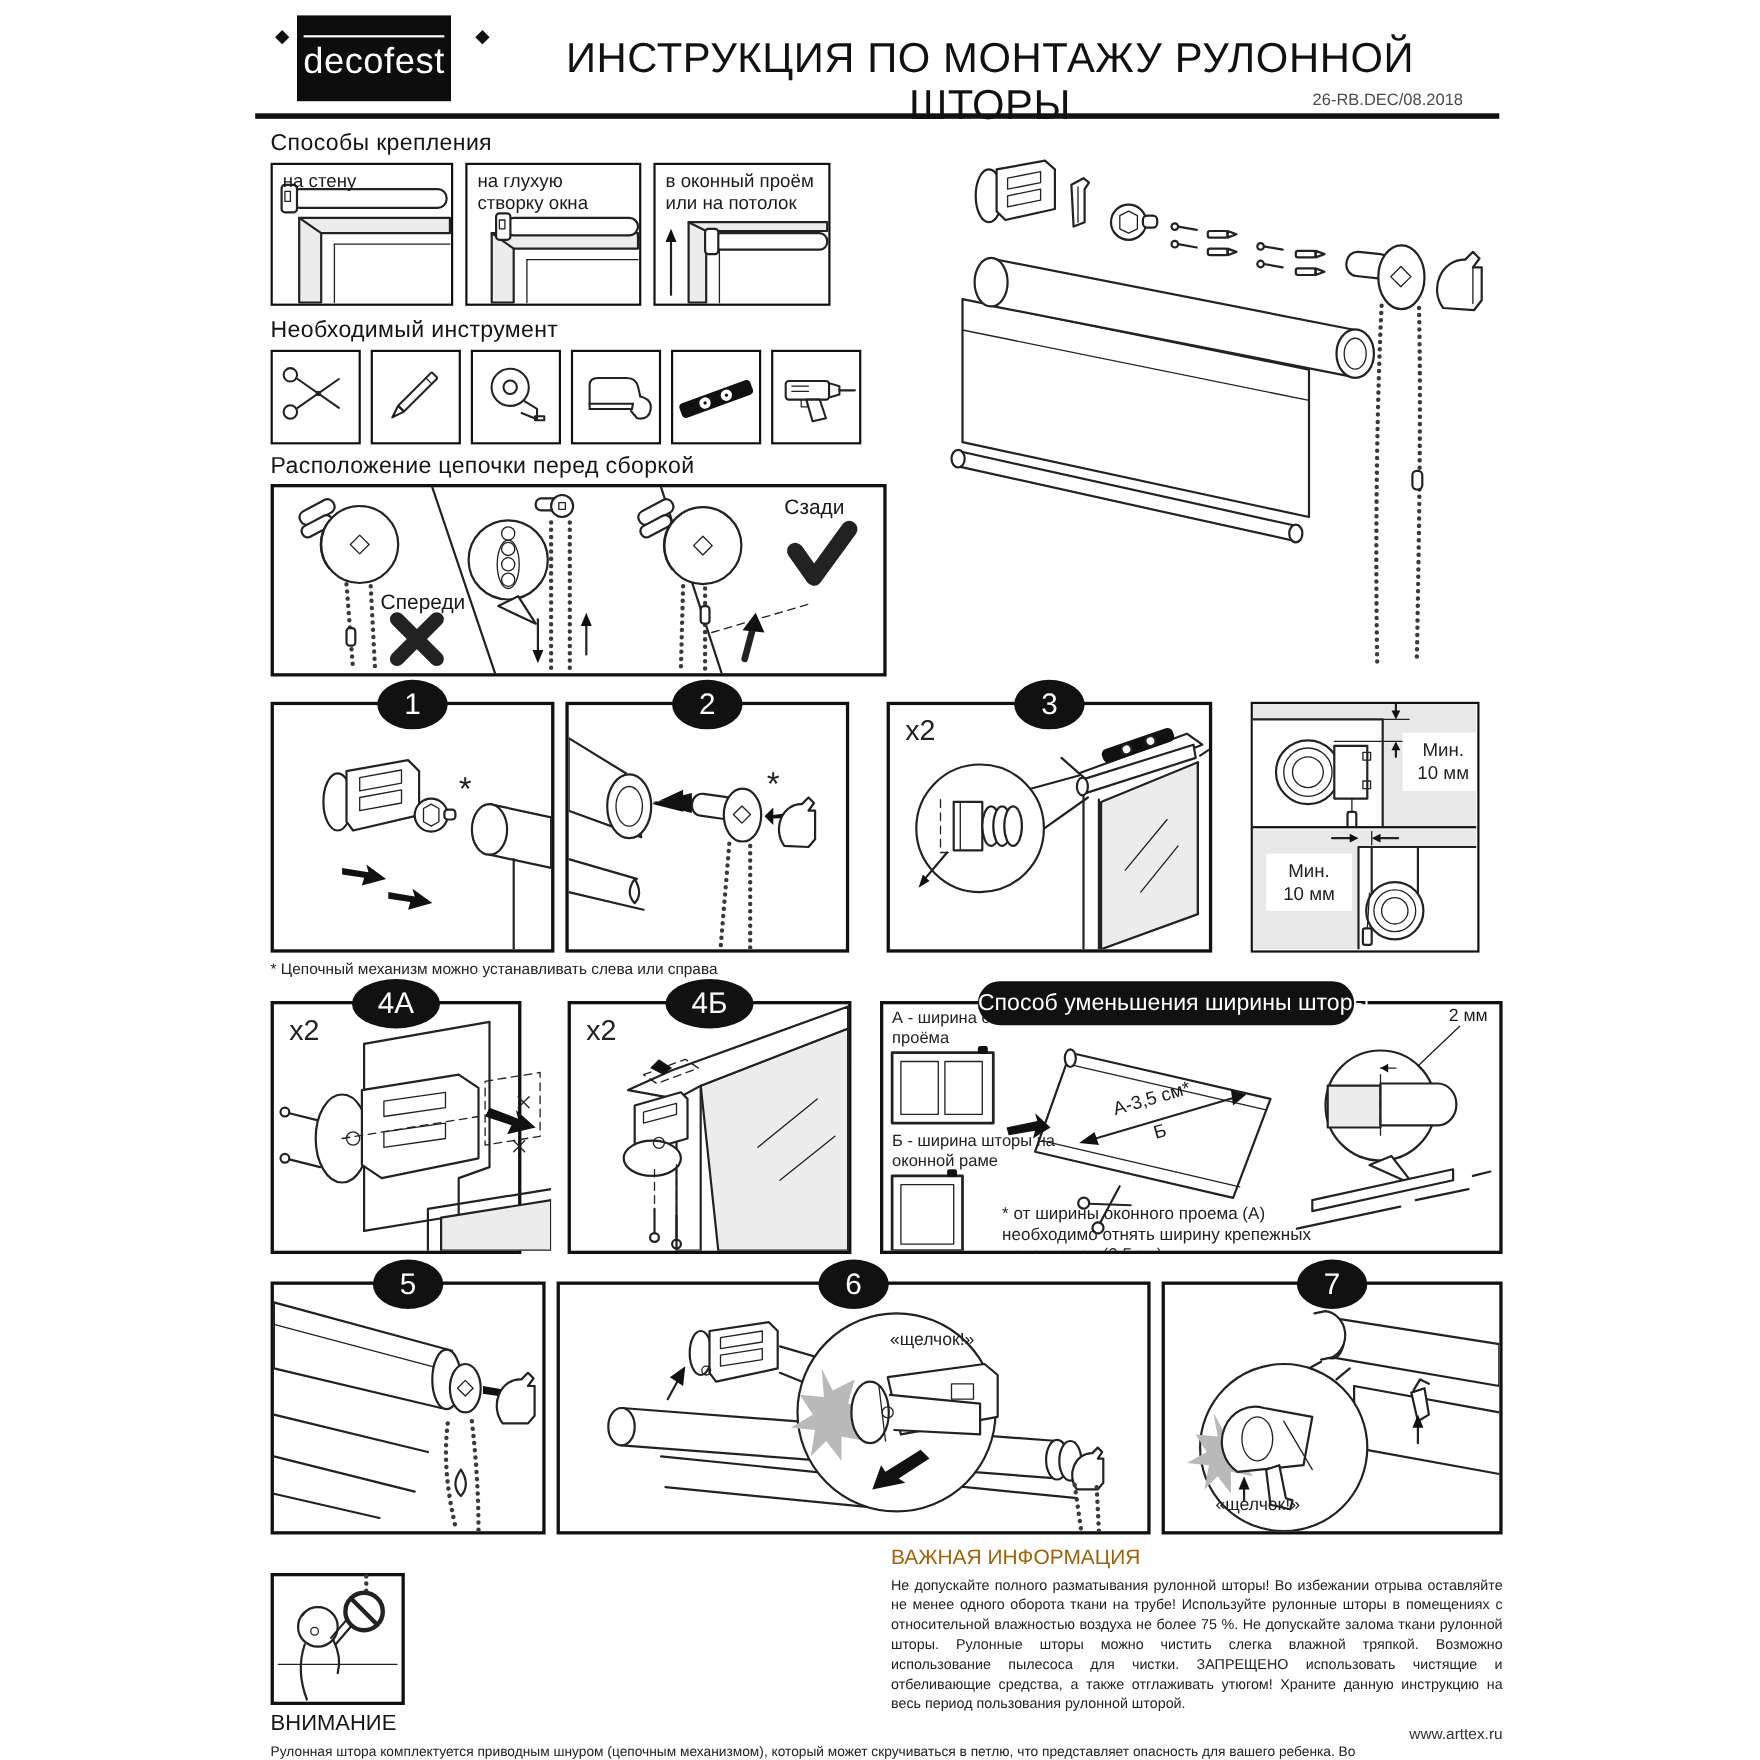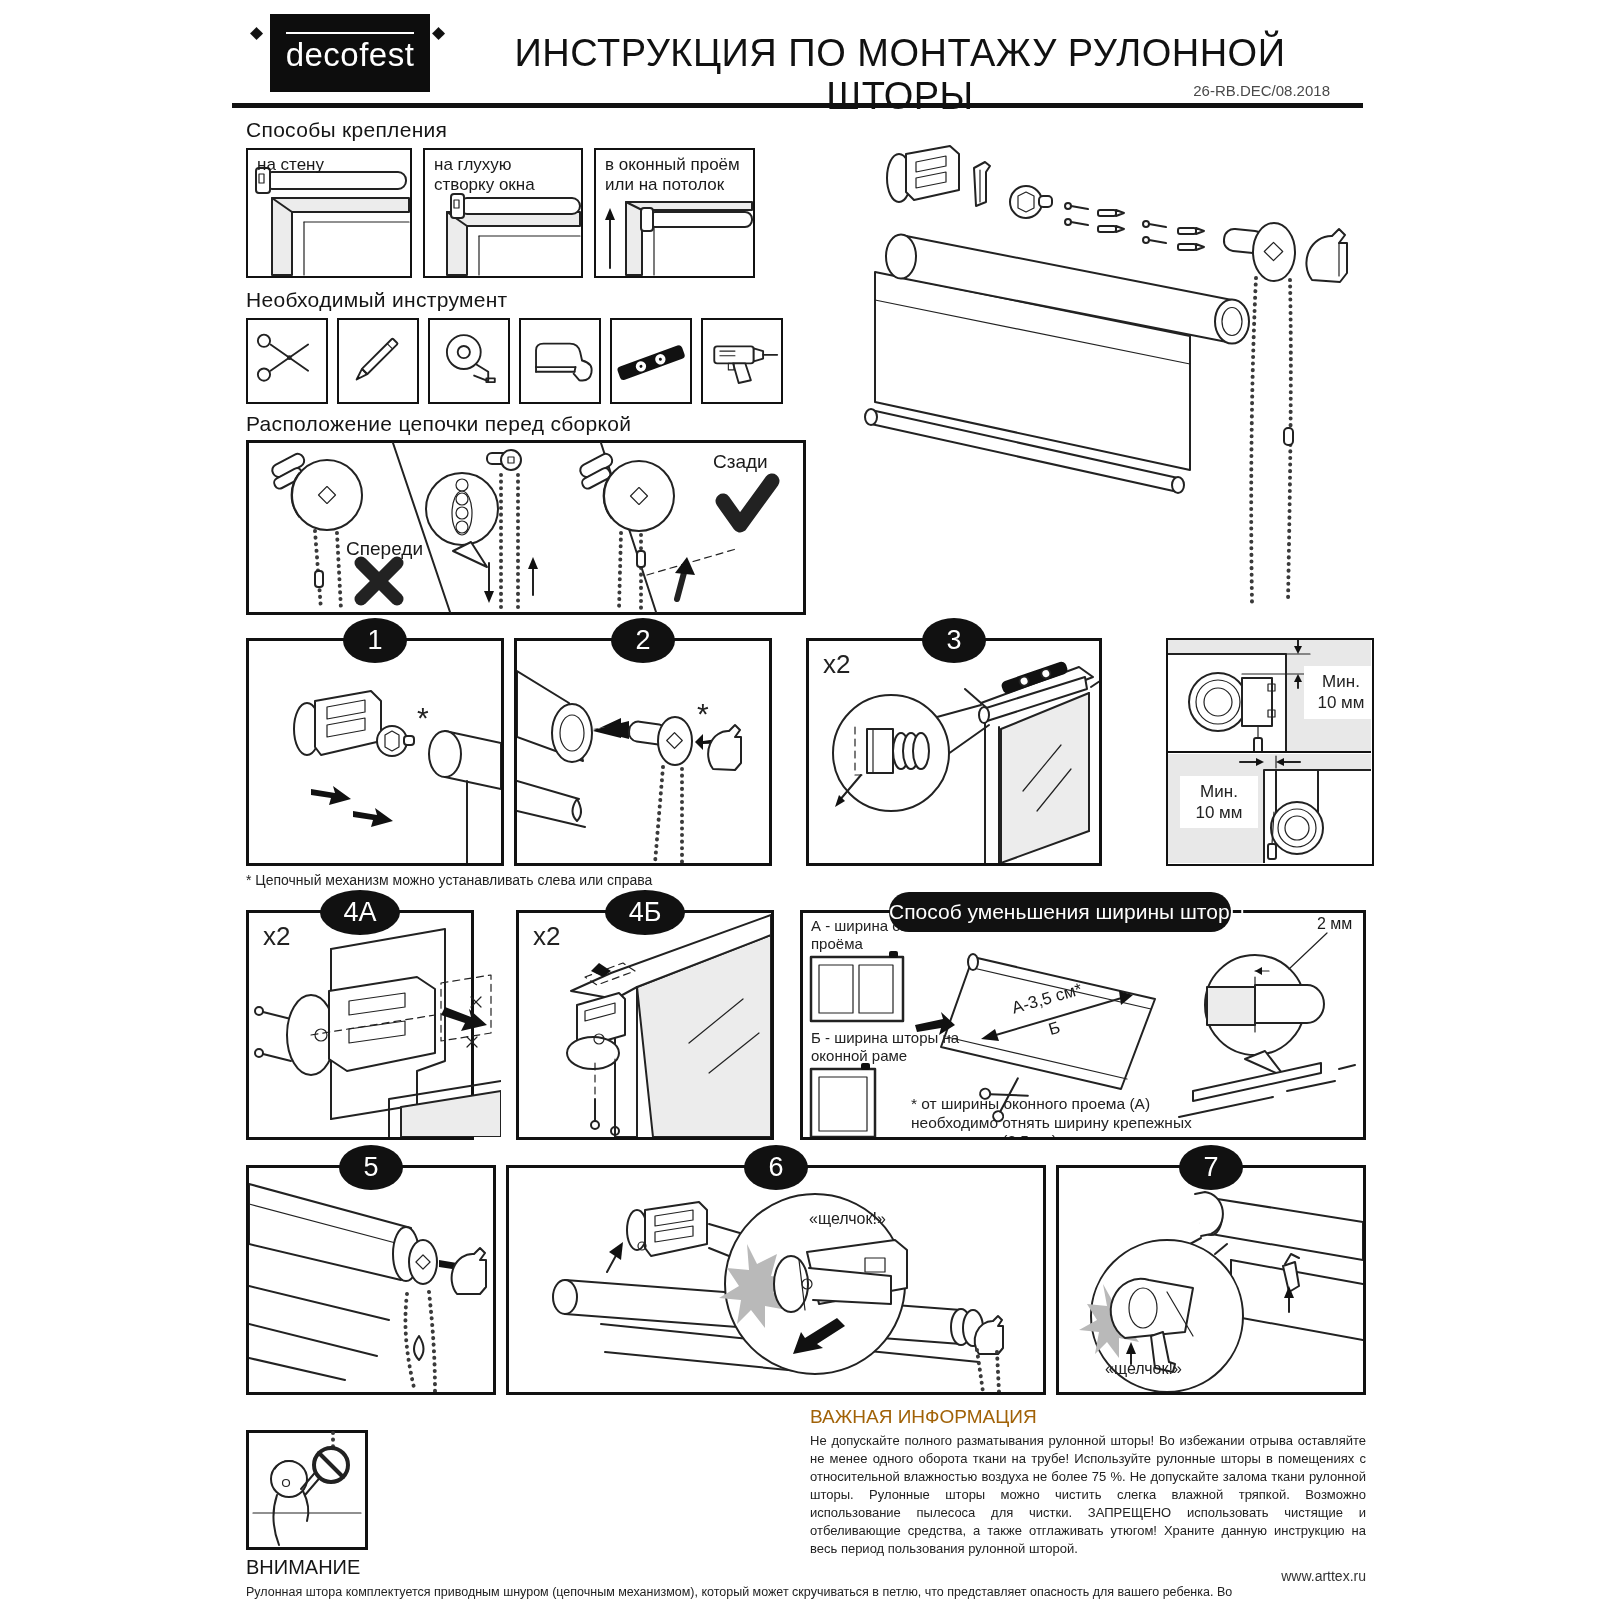--- a/index.html
+++ b/index.html
@@ -29,21 +29,21 @@
   .chain{stroke:#3a3a3a;stroke-width:4;stroke-dasharray:0.1 6.5;stroke-linecap:round;fill:none;}
   .dash{stroke-dasharray:7 5;}
   .thin{stroke-width:1.2;}
   svg{position:absolute;left:0;top:0;overflow:visible;}
 </style>
 </head>
 <body>
 
 <div class="page">
 
-  <div class="abs" style="left:270px;top:14px;width:160px;height:78px;background:#0d0d0d;display:flex;align-items:center;justify-content:center;">
+  <div class="abs" style="left:270px;top:14px;width:140px;height:78px;background:#0d0d0d;display:flex;align-items:center;justify-content:center;">
     <span style="color:#fff;font-size:33px;letter-spacing:.5px;border-top:2px solid #fff;padding-top:2px;">decofest</span>
   </div>
   <div class="abs" style="left:250px;top:22px;font-size:17px;color:#111;">◆</div>
   <div class="abs" style="left:432px;top:22px;font-size:17px;color:#111;">◆</div>
 
   <div class="abs" style="left:460px;top:32px;width:880px;text-align:center;font-size:38px;letter-spacing:.5px;color:#111;">ИНСТРУКЦИЯ ПО МОНТАЖУ РУЛОННОЙ ШТОРЫ</div>
 
   <div class="abs" style="left:1030px;top:82px;width:300px;text-align:right;font-size:15px;color:#4a4a4a;">26-RB.DEC/08.2018</div>
 
   <div class="abs" style="left:232px;top:103px;width:1131px;height:5px;background:#111;"></div>
@@ -386,21 +386,21 @@
         <ellipse class="wf" cx="102" cy="110" rx="8" ry="18"></ellipse>
         <ellipse class="wf" cx="112" cy="110" rx="8" ry="18"></ellipse>
         <polyline points="46,86 46,134 58,134" class="dash thin"></polyline>
         <line x1="30" y1="160" x2="52" y2="134"></line>
         <polygon class="bf" points="26,166 36,160 30,154"></polygon>
       </g>
     </svg>
     </div>
   </div>
 
-  <div class="thinbox" style="left:1166px;top:638px;width:208px;height:228px;">
+  <div class="thinbox" style="left:1137px;top:638px;width:208px;height:228px;">
     <div class="abs" style="left:0;top:0;width:203px;height:111px;border-bottom:2.5px solid #111;background:#e8e8e8;overflow:hidden;">
       <svg width="203" height="111" viewBox="0 0 203 111">
         <g class="la">
           <rect class="wf" x="-2" y="14" width="120" height="99"></rect>
           <circle class="wf" cx="50" cy="62" r="29"></circle>
           <circle cx="50" cy="62" r="22" class="thin"></circle>
           <circle cx="50" cy="62" r="14" class="thin"></circle>
           <rect class="wf" x="74" y="38" width="30" height="48"></rect>
           <rect x="100" y="44" width="7" height="7" class="thin"></rect>
           <rect x="100" y="70" width="7" height="7" class="thin"></rect>

